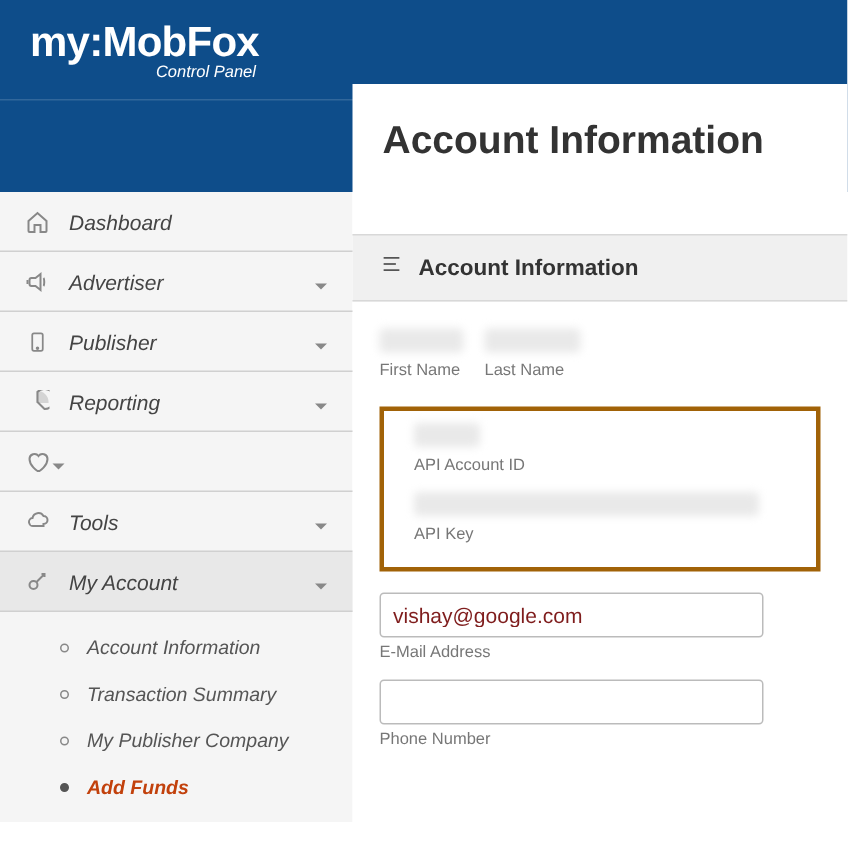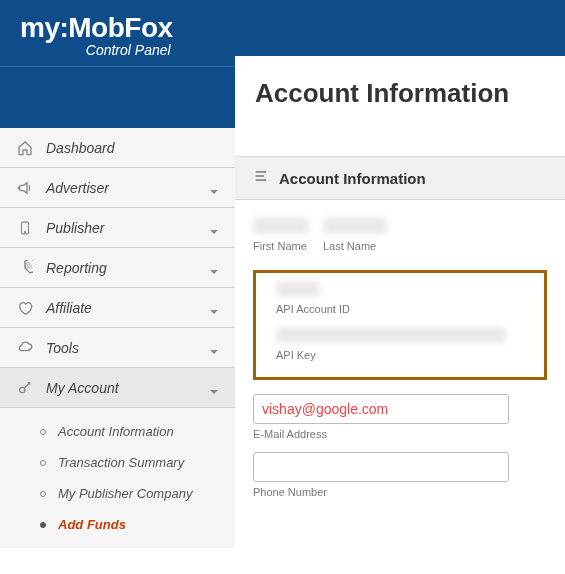--- a/index.html
+++ b/index.html
@@ -1,21 +1,21 @@
 <!DOCTYPE html>
 <html><head>
 <meta charset="utf-8">
 <style>
 * { margin: 0; padding: 0; box-sizing: border-box; }
 body { font-family: Arial, Helvetica, sans-serif; width: 565px; height: 574px; overflow: hidden; background: #fff; }
 
 .header { background: #0e4d8a; height: 128px; position: relative; }
 .logo { position: absolute; left: 20px; top: 12px; }
 .logo-main { color: #fff; font-size: 28px; font-weight: bold; letter-spacing: -0.5px; }
-.logo-sub { color: #fff; font-size: 14px; font-style: italic; position: absolute; right: 2px; top: 30px; }
+.logo-sub { color: #fff; font-size: 11px; font-style: italic; position: absolute; right: 2px; top: 30px; }
 .header-divider { position: absolute; top: 66px; left: 0; right: 0; height: 1px; background: rgba(255,255,255,0.15); }
 
 .page-title { position: absolute; left: 255px; top: 78px; font-size: 26px; color: #333; font-weight: bold; }
 
 .content-wrap { display: flex; }
 
 .sidebar { width: 235px; background: #f5f5f5; }
 .nav-item { display: flex; align-items: center; padding: 0 16px; height: 40px; border-bottom: 1px solid #d0d0d0; cursor: pointer; color: #444; position: relative; }
 .nav-item.active { background: #e8e8e8; }
 .nav-item .nav-icon { width: 18px; display: inline-flex; justify-content: center; color: #888; }
@@ -40,21 +40,21 @@
 .field { display: flex; flex-direction: column; }
 .blur-box { background: #e9e9e9; border-radius: 3px; height: 16px; filter: blur(3px); margin-bottom: 4px; }
 .blur-box.w56 { width: 56px; }
 .blur-box.w64 { width: 64px; }
 .blur-box.w44 { width: 44px; }
 .blur-box.w230 { width: 230px; }
 .hint { font-size: 11px; color: #777; margin-top: 2px; margin-bottom: 12px; }
 
 .red-box { border: 3px solid #a16207; padding: 8px 8px 4px 20px; margin-bottom: 14px; }
 
-input[type=text] { width: 256px; padding: 6px 8px; border: 1px solid #bbb; border-radius: 3px; font-size: 14px; color: #ef4444; margin-bottom: 2px; }
+input[type=text] { width: 256px; padding: 6px 8px; border: 1px solid #bbb; border-radius: 3px; font-size: 14px; color: #7f1d1d; margin-bottom: 2px; }
 
 .top-white-strip { position: absolute; left: 235px; right: 0; top: 56px; height: 72px; background: #fff; }
 
 </style>
 </head>
 <body>
 
 <div class="header">
   <div class="logo">
     <div class="logo-main">my:MobFox</div>
@@ -115,21 +115,20 @@
             <path d="M1 3l4 4 4-4z"></path>
           </svg></span>
     </div>
 
     <div class="nav-item">
       <span class="nav-icon">
         <svg width="16" height="16" viewBox="0 0 24 24" fill="none" stroke="#888" stroke-width="2">
             <path d="M12 21s-8-5-8-12a5 5 0 019-3 5 5 0 019 3c0 7-8 12-8 12z"></path>
           </svg>
       </span>
-      <span class="nav-label">Affiliate</span>
       <span class="chevron"><svg viewBox="0 0 10 10">
             <path d="M1 3l4 4 4-4z"></path>
           </svg></span>
     </div>
 
     <div class="nav-item">
       <span class="nav-icon">
         <svg width="18" height="16" viewBox="0 0 24 24" fill="none" stroke="#888" stroke-width="2">
             <path d="M18 14a4 4 0 000-8 6 6 0 00-11 2 4 4 0 001 8h10z"></path>
           </svg>

